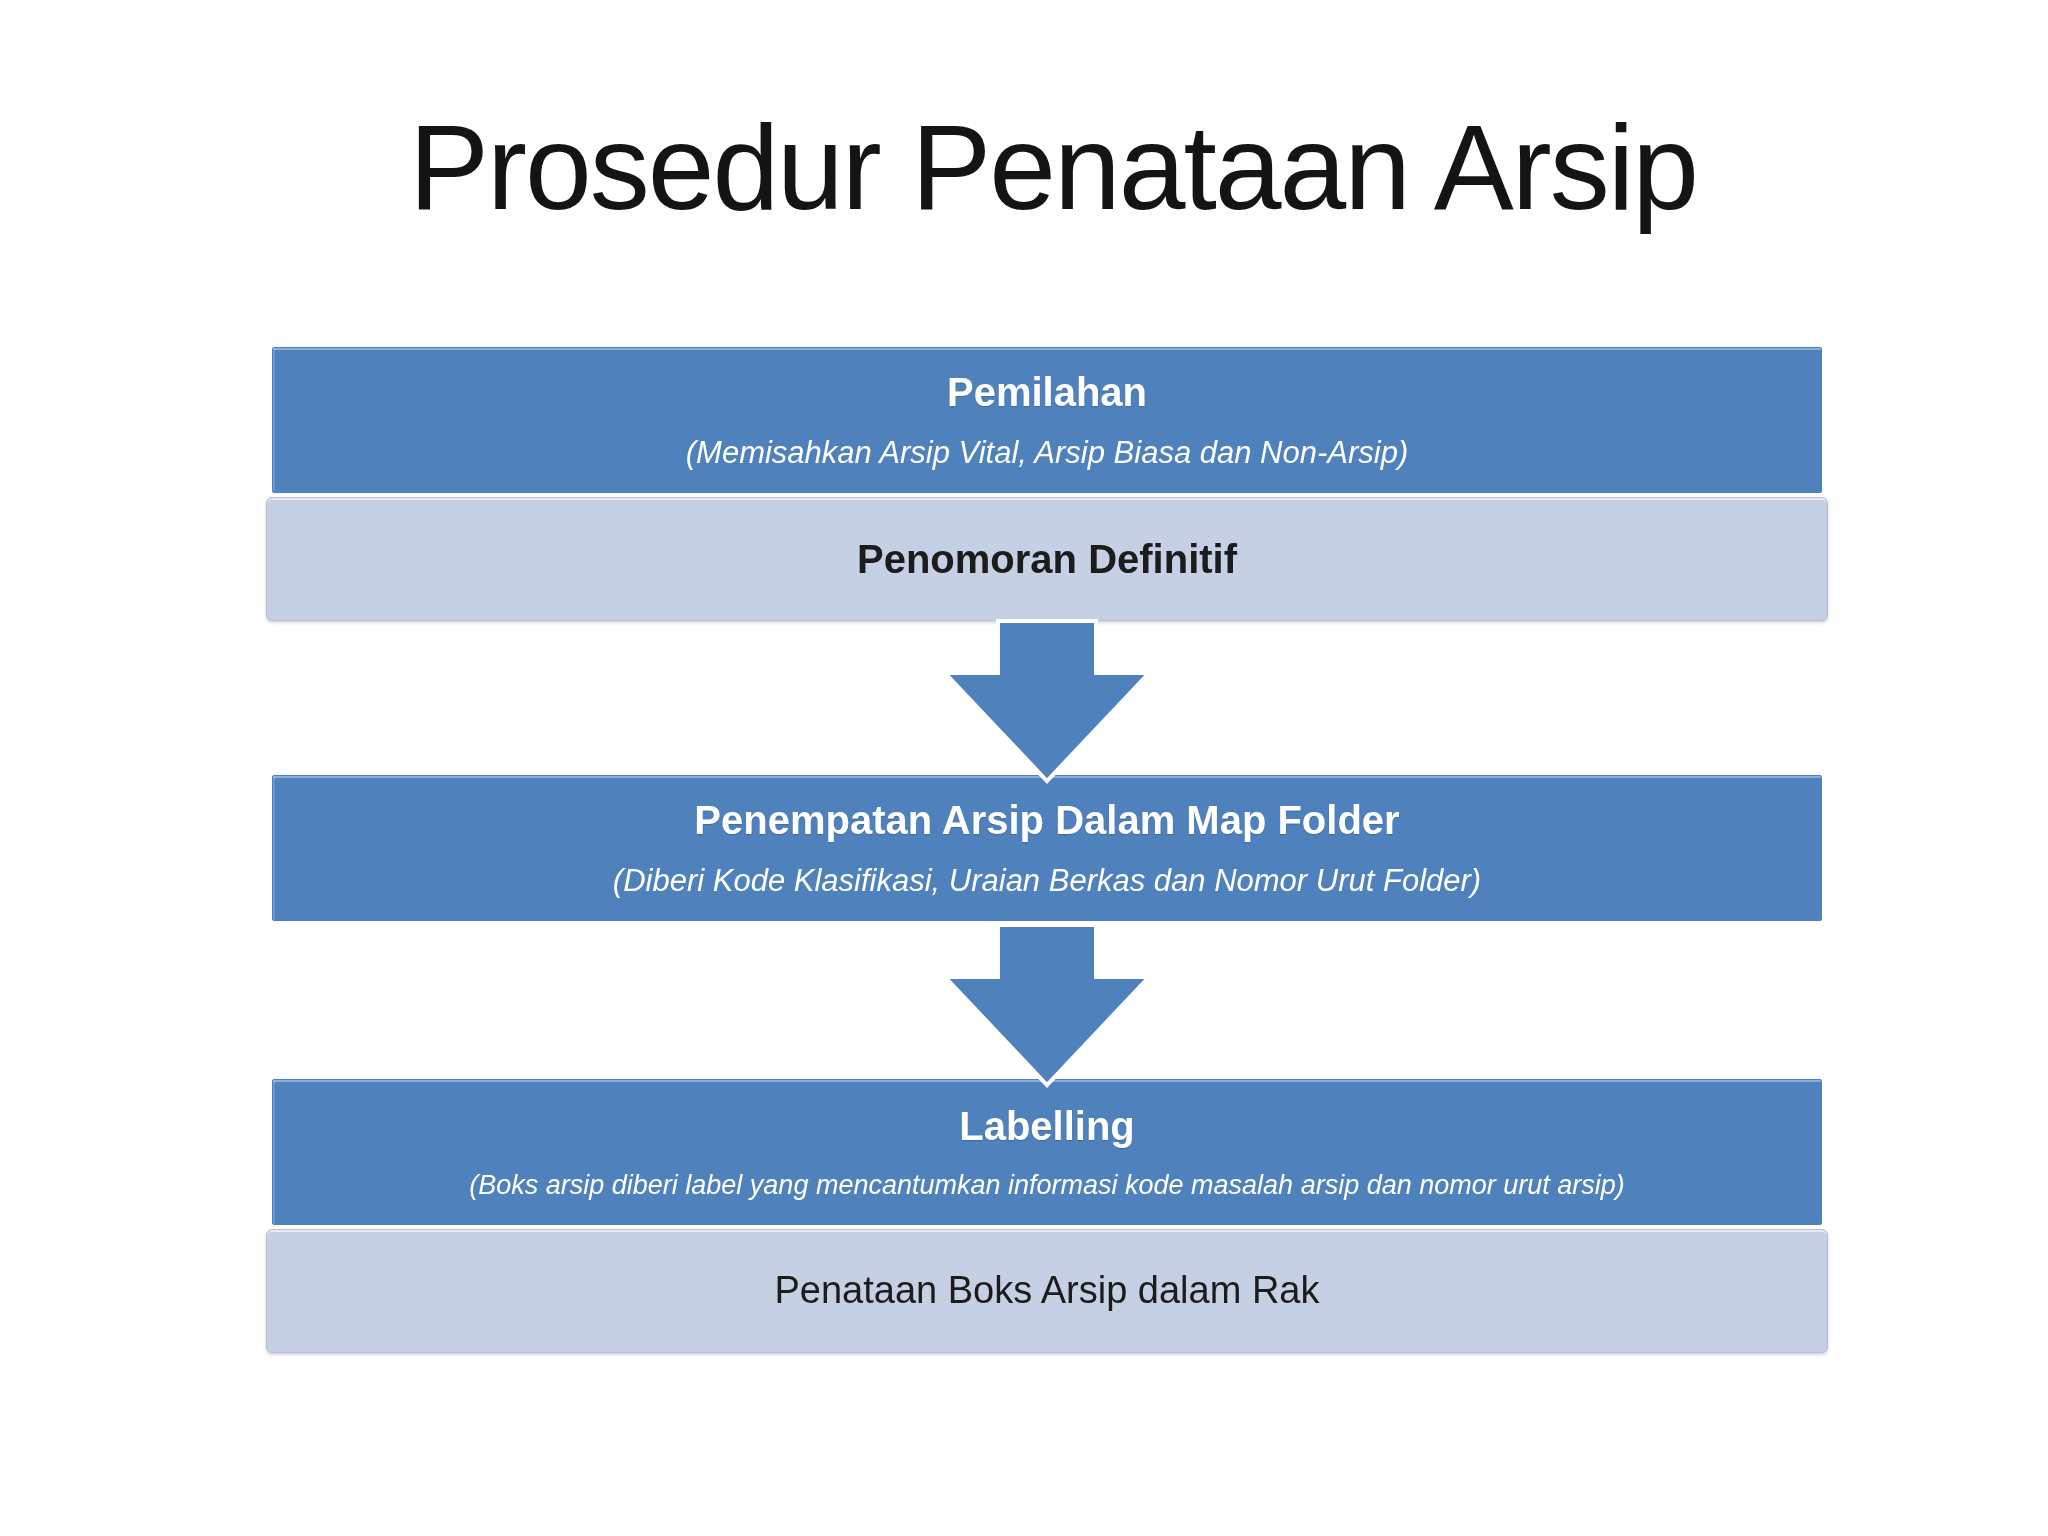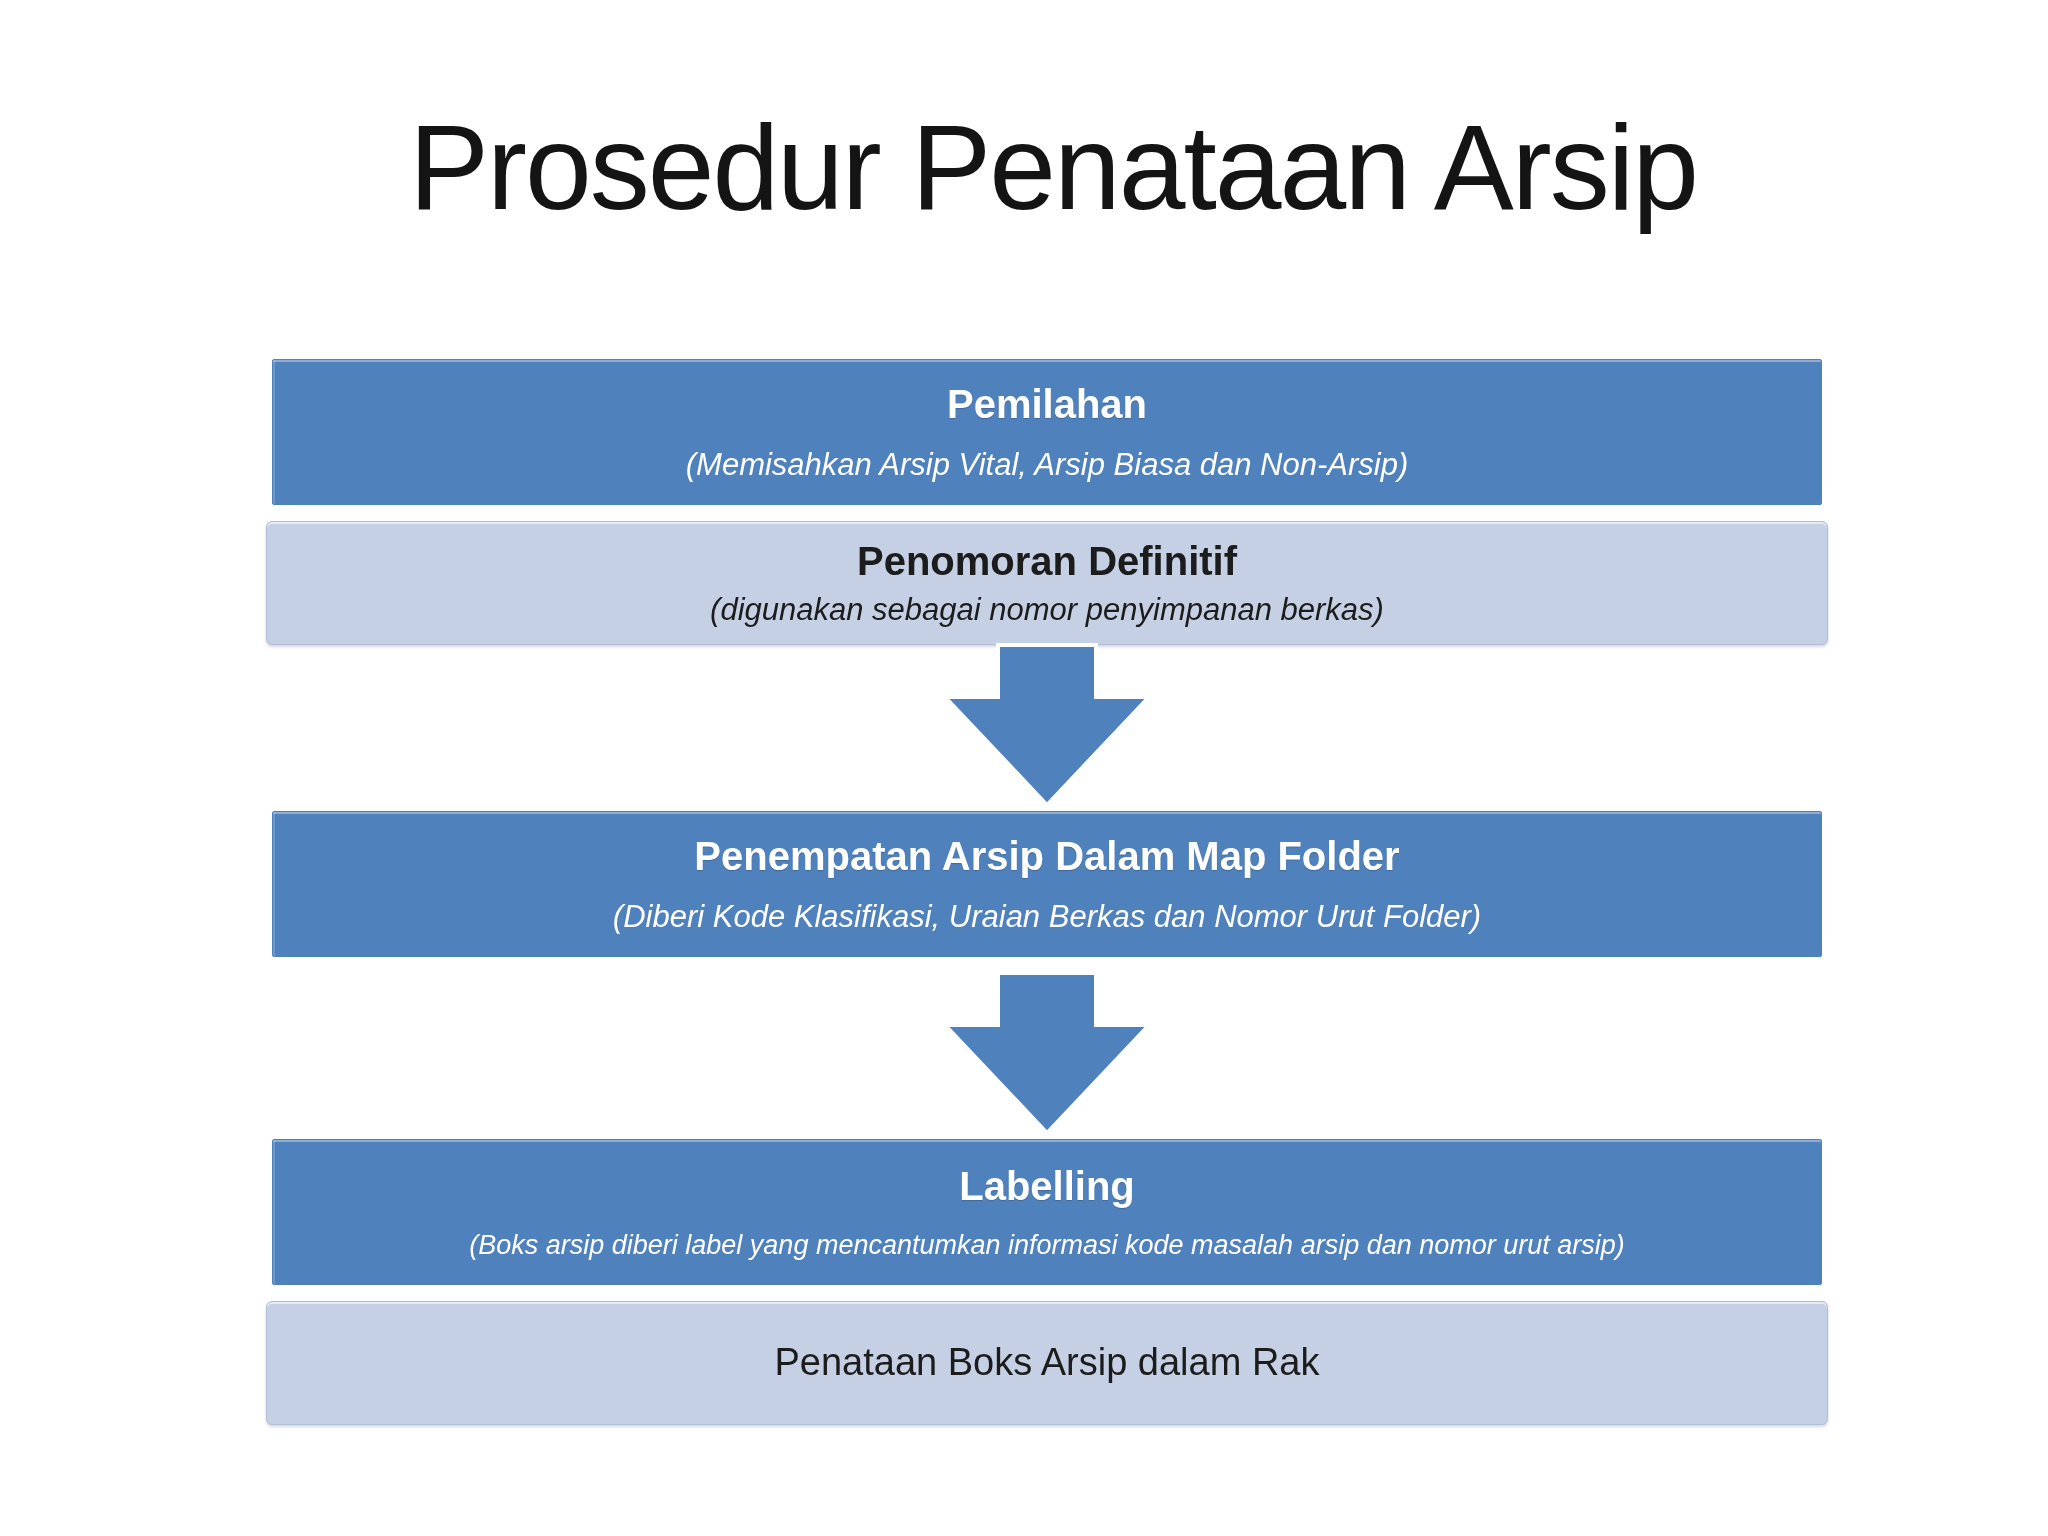--- a/index.html
+++ b/index.html
@@ -21,21 +21,21 @@
     text-align:center;white-space:nowrap;
     font-size:120px;line-height:1.25;font-weight:400;
     color:#141414;letter-spacing:-2px;
   }
 
   .diagram{position:absolute;left:266px;top:343px;width:1562px;}
 
   .block{display:flex;flex-direction:column;align-items:center;justify-content:center;
     text-align:center;line-height:1.05;}
   .block.dark{
-    margin:16px 6px;height:146px;gap:24px;
+    margin:4px 6px;height:146px;gap:24px;
     background:var(--primary-blue);
     border:1px solid var(--primary-blue);
     box-shadow:inset 0 2px 0 rgba(255,255,255,.35), inset 2px 0 0 rgba(255,255,255,.18);
     border-radius:2px;
     color:var(--text-light);
     position:relative;z-index:1;
   }
   .block.light{
     height:124px;gap:12px;
     background:var(--light-blue);
@@ -70,21 +70,20 @@
 
   <div class="diagram">
 
     <section>
       <div class="block dark">
         <div class="heading">Pemilahan</div>
         <div class="subtitle">(Memisahkan Arsip Vital, Arsip Biasa dan Non-Arsip)</div>
       </div>
       <div class="block light">
         <div class="heading">Penomoran Definitif</div>
-        <div class="subtitle">(digunakan sebagai nomor penyimpanan berkas)</div>
       </div>
     </section>
 
     <div class="arrow-wrap">
       <svg viewBox="0 0 210 166" aria-hidden="true">
         <polygon points="56,2 154,2 154,54 207,54 105,162 3,54 56,54"></polygon>
       </svg>
     </div>
 
     <section>

